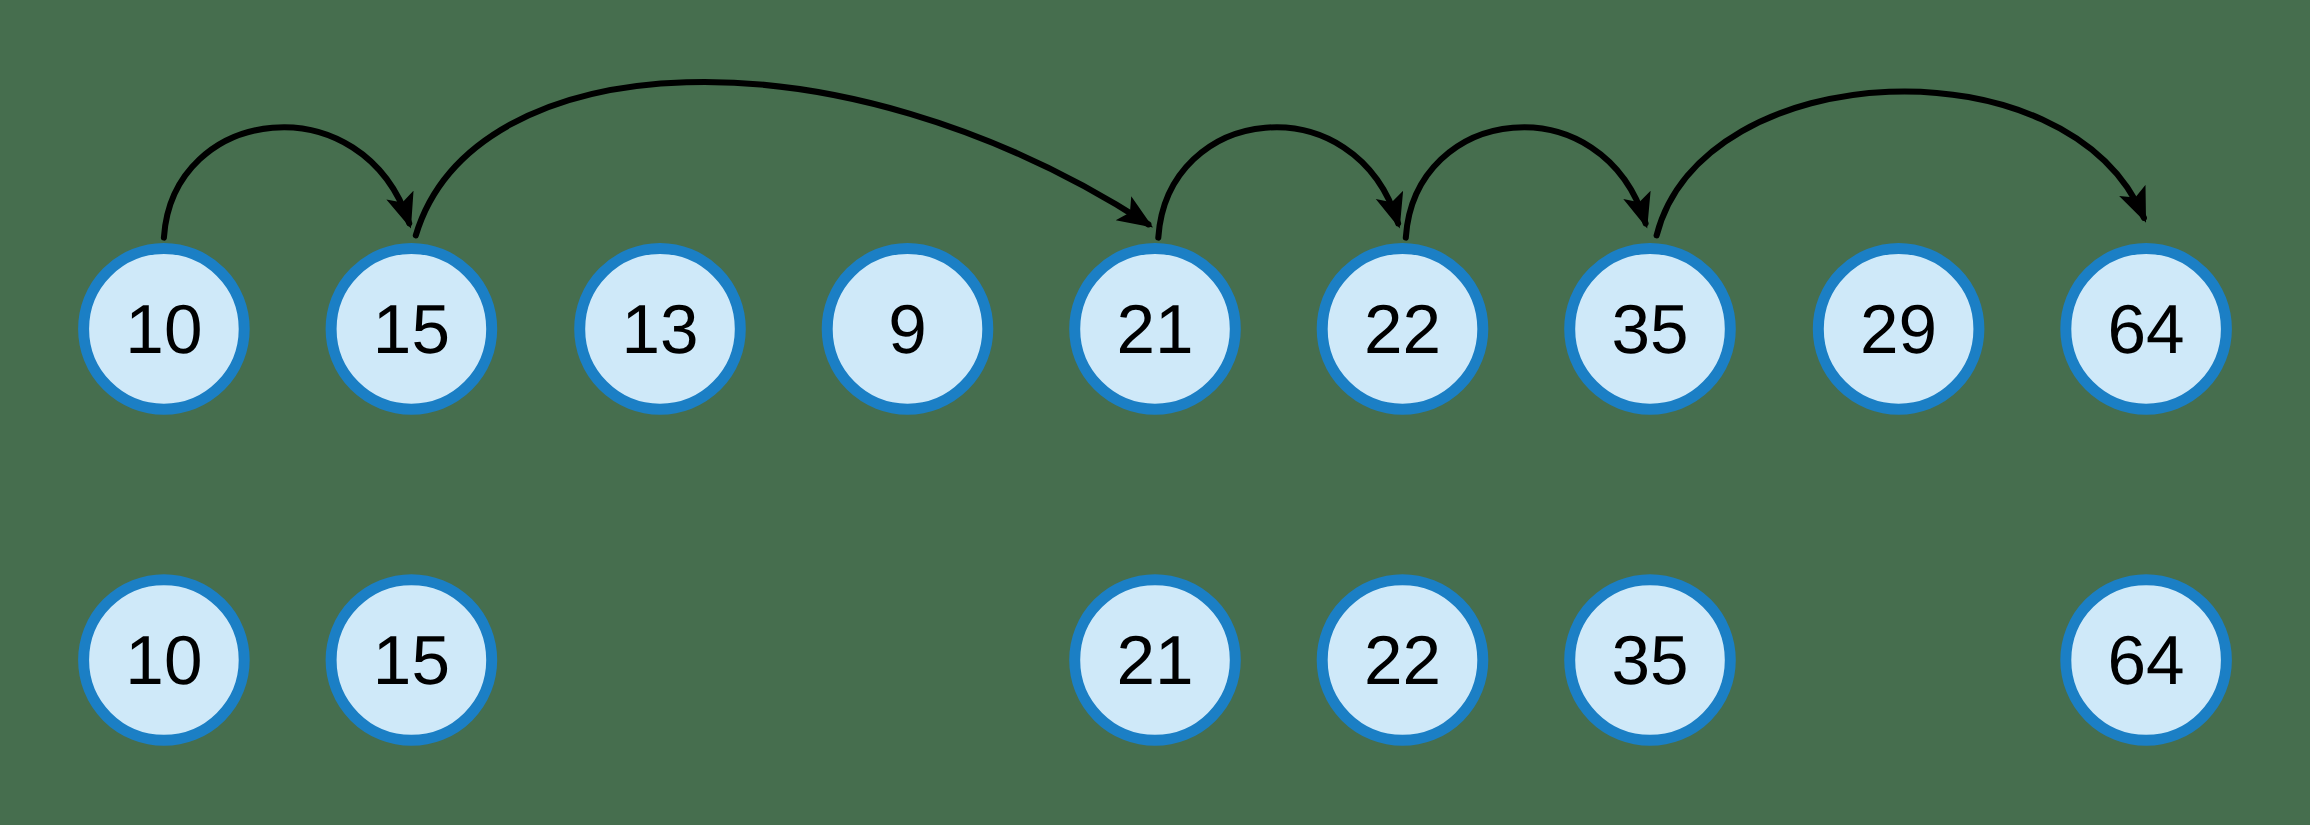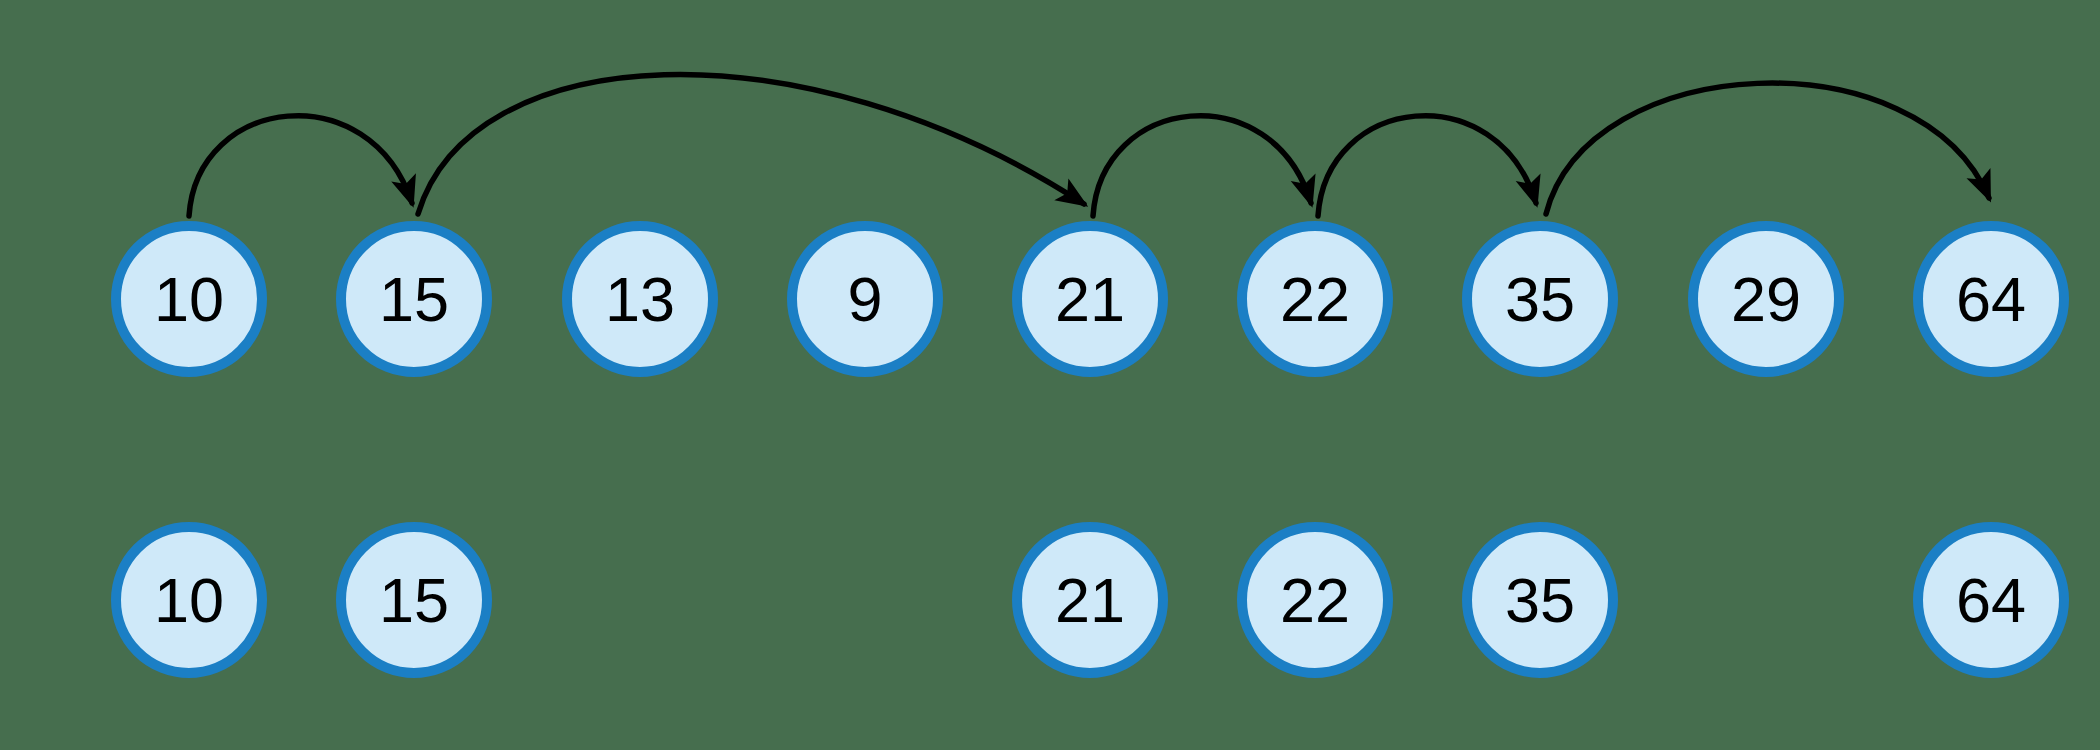--- a/index.html
+++ b/index.html
@@ -8,21 +8,20 @@
     width: 2100px;
     height: 750px;
     background: #466e4e;
     overflow: hidden;
     font-family: "Liberation Sans", sans-serif;
   }
   .stage {
     width: 1940px;
     height: 750px;
     position: relative;
-    padding-left: 40px;
   }
   svg { display: block; }
   .node-circle {
     fill: #cfe9f9;
     stroke: #1b7fc5;
     stroke-width: 10px;
   }
   .node-label {
     fill: #000000;
     font-family: "Liberation Sans", sans-serif;

